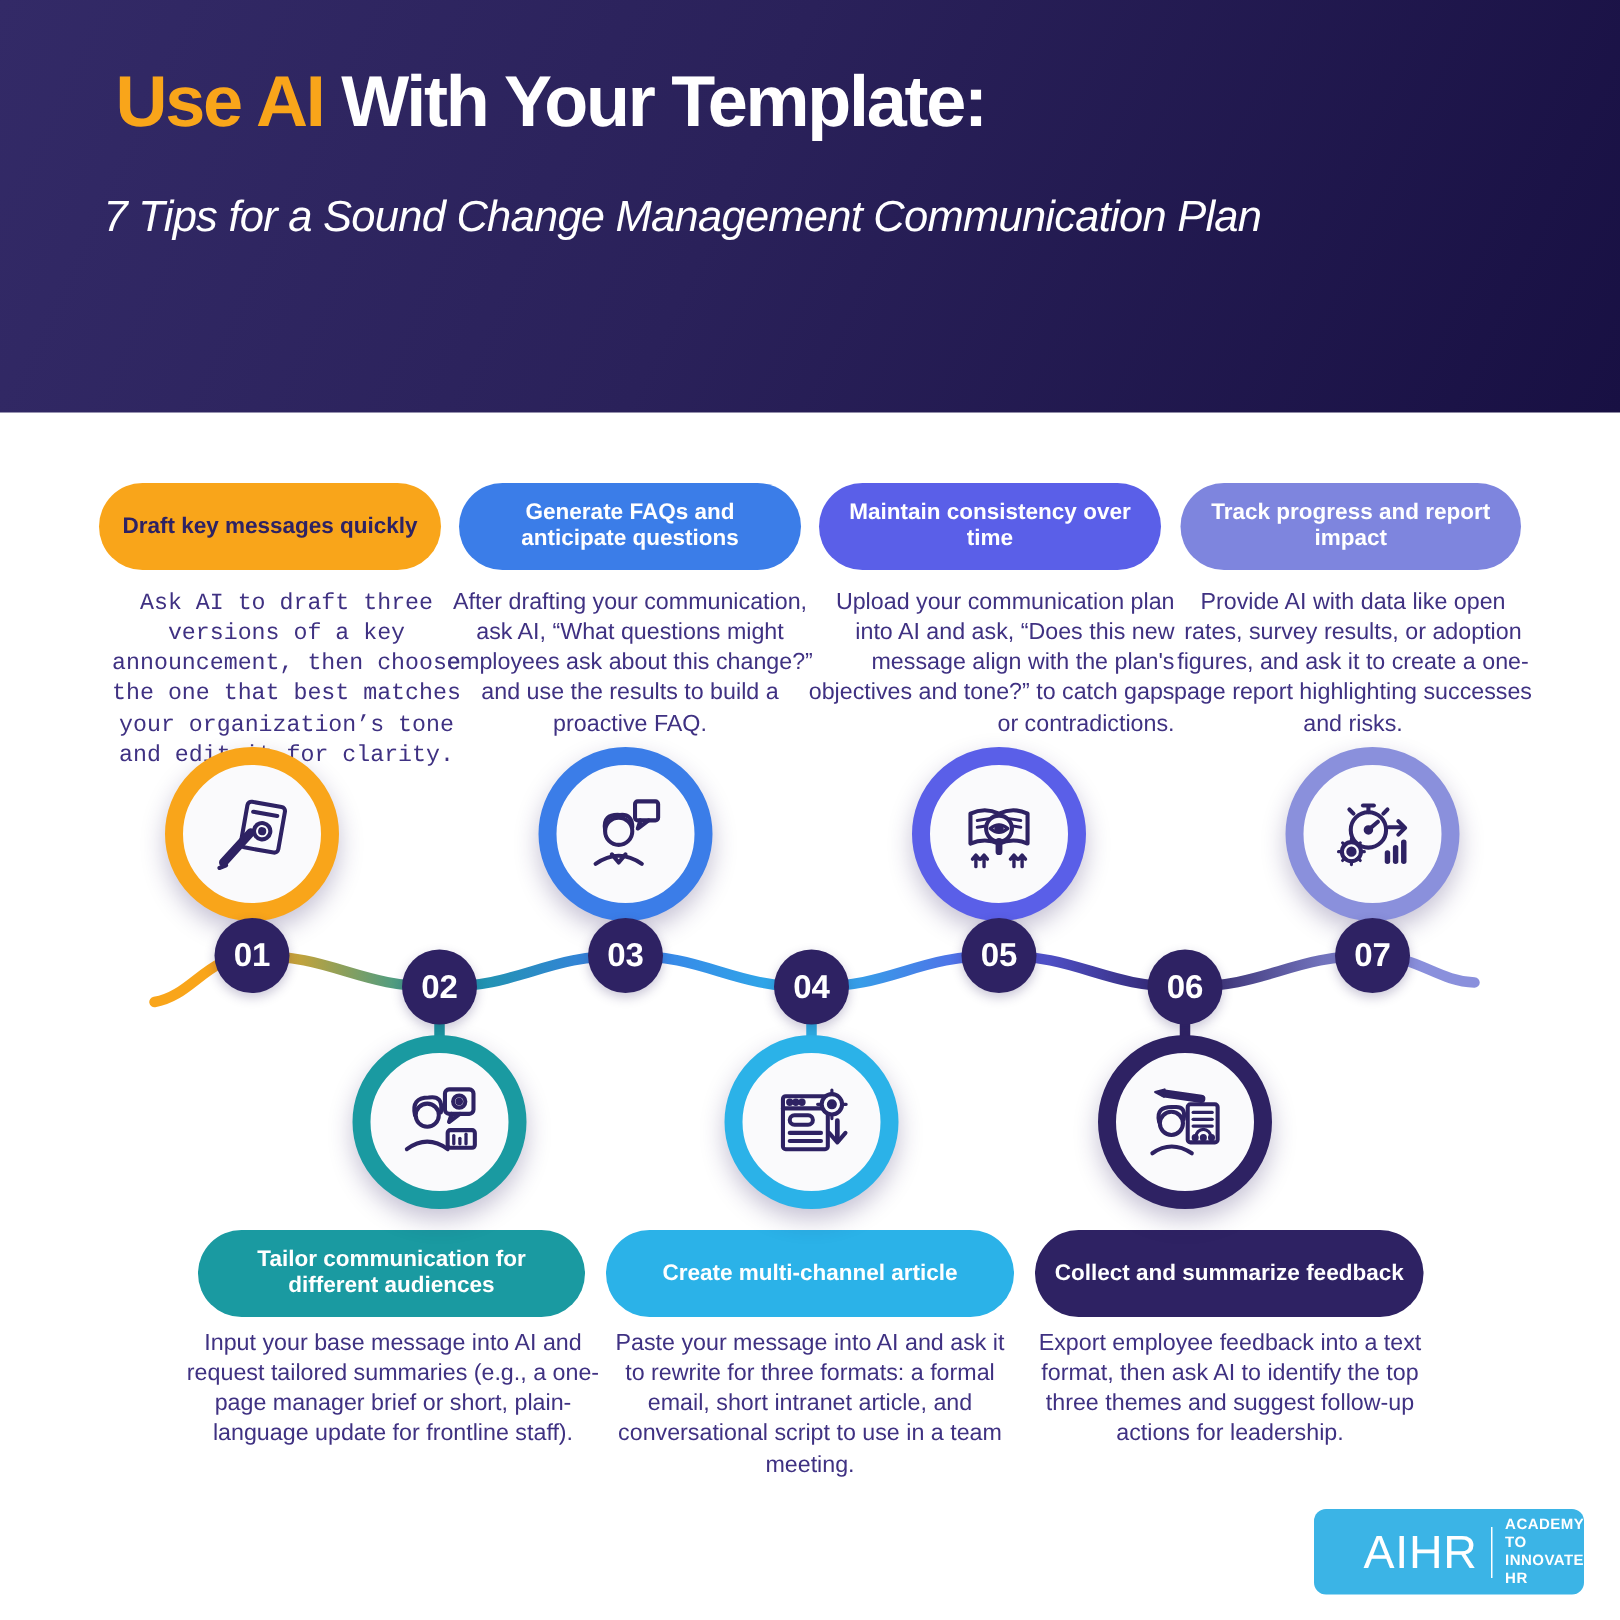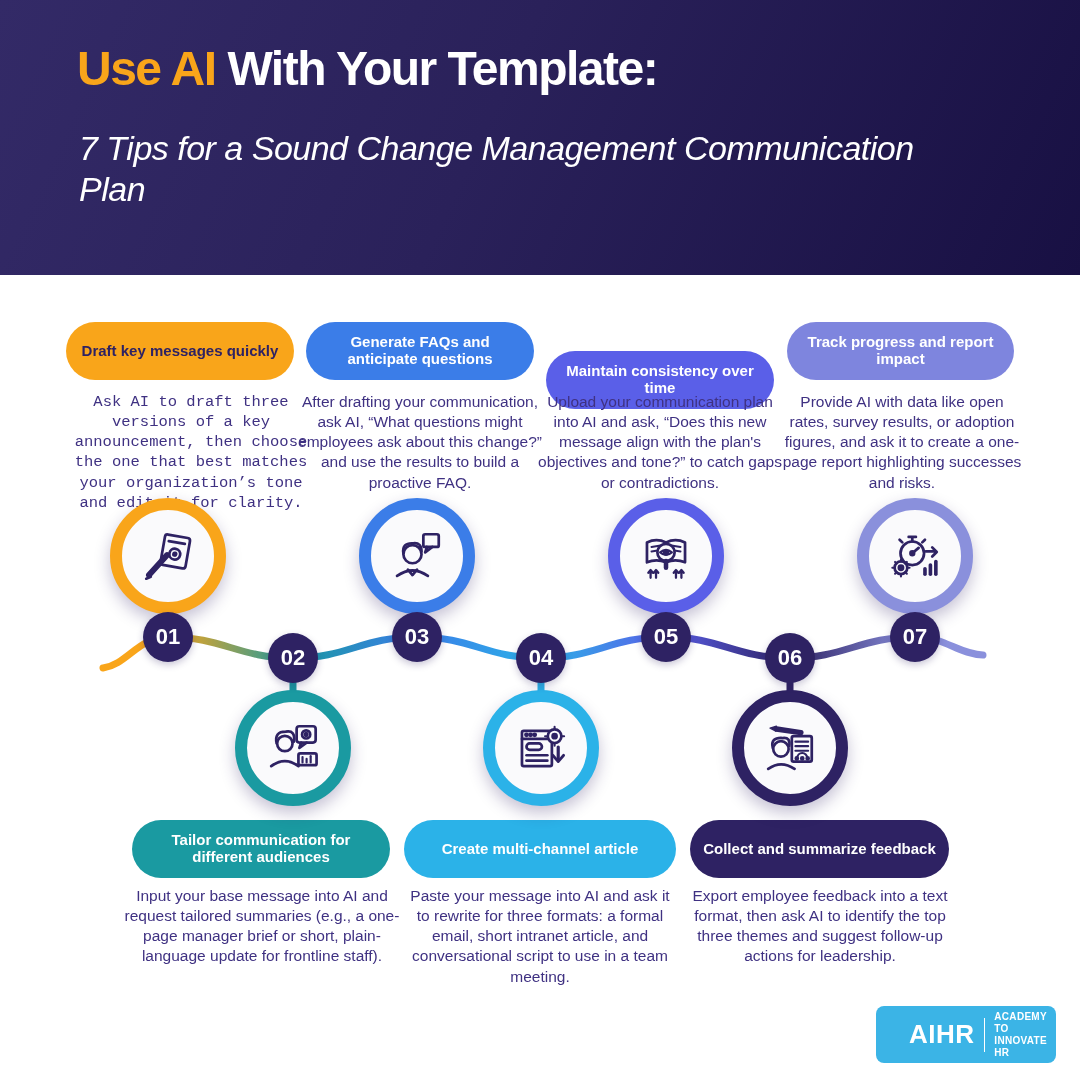--- a/index.html
+++ b/index.html
@@ -12,22 +12,22 @@
     position:absolute;left:0;top:0;width:1080px;height:275px;
     background:linear-gradient(115deg,#332a67 0%,#2a215a 45%,#181043 100%);
   }
   .title{
     position:absolute;left:77px;top:44px;margin:0;
     font-size:48px;font-weight:bold;letter-spacing:-1.5px;color:#ffffff;line-height:1.05;
     white-space:nowrap;
   }
   .title .hl{color:#F9A51A;}
   .subtitle{
-    position:absolute;left:79px;top:128px;margin:0;width:900px;
-    font-size:34px;font-style:italic;font-weight:500;color:#ffffff;line-height:1.22;letter-spacing:-0.5px;
+    position:absolute;left:69px;top:128px;margin:0;width:900px;
+    font-size:29px;font-style:italic;font-weight:500;color:#ffffff;line-height:1.22;letter-spacing:-0.5px;
   }
   
   .pill{
     position:absolute;height:58px;border-radius:30px;
     display:flex;align-items:center;justify-content:center;text-align:center;
     font-size:15px;font-weight:bold;color:#ffffff;line-height:1.12;padding:2px 10px;box-sizing:border-box;
   }
   .pill.dark-text{color:#2E2263;}
   
   .desc{
@@ -48,43 +48,43 @@
     display:flex;align-items:center;justify-content:center;
     color:#fff;font-size:22px;font-weight:bold;z-index:3;
     box-shadow:0 3px 7px rgba(46,34,99,0.25);
   }
   .wave{position:absolute;left:0;top:0;z-index:1;}
   
   .logo{
     position:absolute;left:876px;top:1006px;width:180px;height:57px;border-radius:8px;
     background:#3BB4E6;display:flex;align-items:center;justify-content:center;gap:9px;
   }
-  .logo .aihr{font-size:26px;font-weight:bold;color:#fff;letter-spacing:0.5px;margin-left:33px;}
+  .logo .aihr{font-size:31px;font-weight:normal;color:#fff;letter-spacing:0.5px;margin-left:33px;}
   .logo .sep{width:2px;height:34px;background:#fff;}
   .logo .tag{font-size:10px;font-weight:bold;color:#fff;line-height:1.2;letter-spacing:0.3px;}
   svg.tip-icon{display:block;}
 </style>
 </head>
 <body>
 
 <div class="page">
 
   <div class="header">
     <h1 class="title"><span class="hl">Use AI</span><span> With Your Template:</span></h1>
     <p class="subtitle">7 Tips for a Sound Change Management Communication Plan</p>
   </div>
 
   <div class="pill dark-text" style="left:66px;top:322px;width:228px;background:#F9A51A;">Draft key messages quickly</div>
   <div class="pill" style="left:306px;top:322px;width:228px;background:#3B7DE8;">Generate FAQs and anticipate questions</div>
-  <div class="pill" style="left:546px;top:322px;width:228px;background:#5A5FE8;margin-top:29px;">Maintain consistency over time</div>
+  <div class="pill" style="left:546px;top:322px;width:228px;background:#5A5FE8;">Maintain consistency over time</div>
   <div class="pill" style="left:787px;top:322px;width:227px;background:#7E85DE;">Track progress and report impact</div>
 
   <p class="desc" style="left:68px;top:392px;width:246px;font-family:Liberation Mono, monospace;">Ask AI to draft three versions of a key announcement, then choose the one that best matches your organization’s tone and edit it for clarity.</p>
   <p class="desc" style="left:297px;top:392px;width:246px;">After drafting your communication, ask AI, “What questions might employees ask about this change?” and use the results to build a proactive FAQ.</p>
-  <p class="desc" style="left:537px;top:392px;width:246px;">Upload your communication plan into AI and ask, “Does this new message align with the plan's objectives and tone?” to catch gaps or contradictions.</p>
+  <p class="desc" style="left:537px;top:392px;width:246px;text-align:right;">Upload your communication plan into AI and ask, “Does this new message align with the plan's objectives and tone?” to catch gaps or contradictions.</p>
   <p class="desc" style="left:779px;top:392px;width:246px;">Provide AI with data like open rates, survey results, or adoption figures, and ask it to create a one-page report highlighting successes and risks.</p>
 
   <svg class="wave" width="1080" height="1080" viewBox="0 0 1080 1080">
     <defs>
       <linearGradient id="waveGrad" gradientUnits="userSpaceOnUse" x1="103" y1="0" x2="983" y2="0">
         <stop offset="0%" stop-color="#F9A51A"></stop>
         <stop offset="7.4%" stop-color="#F9A51A"></stop>
         <stop offset="21.6%" stop-color="#1A9AA1"></stop>
         <stop offset="35.7%" stop-color="#3B7DE8"></stop>
         <stop offset="49.8%" stop-color="#2BB2E8"></stop>

